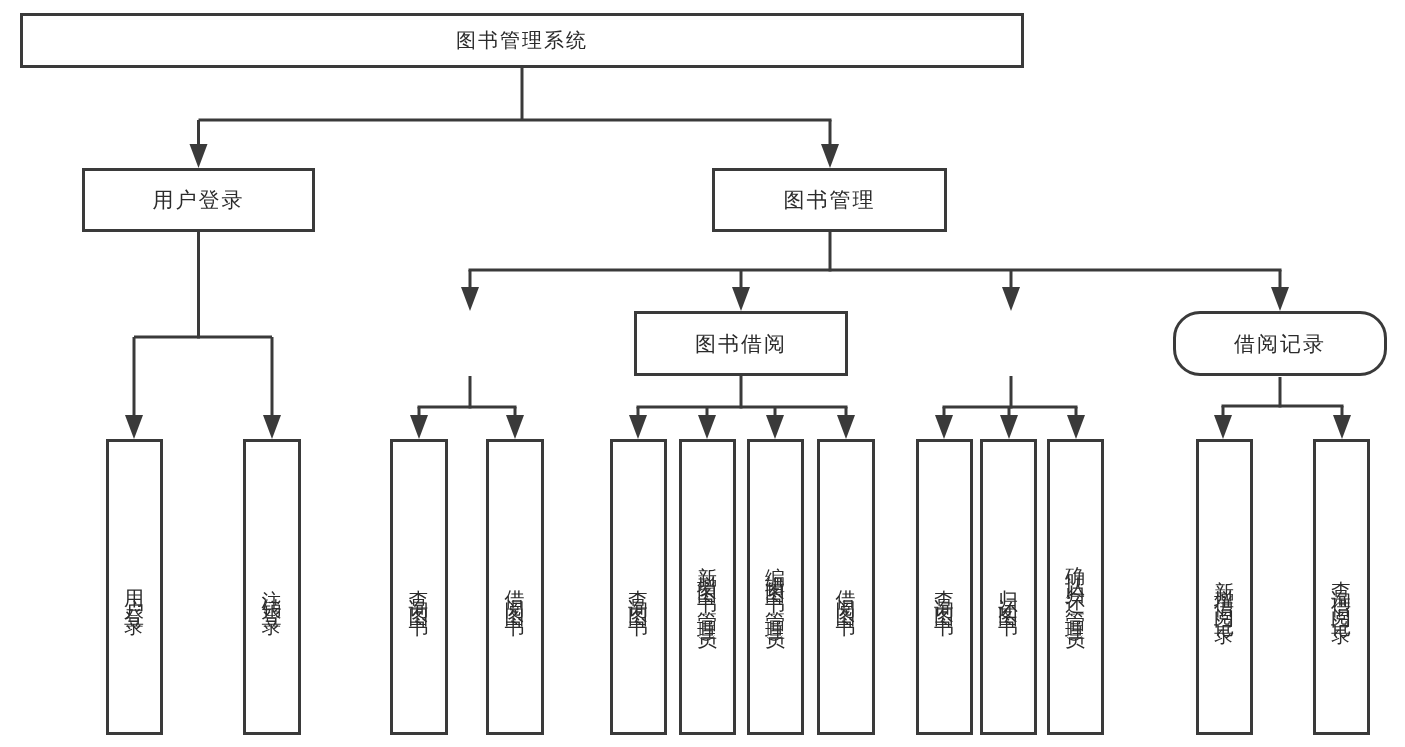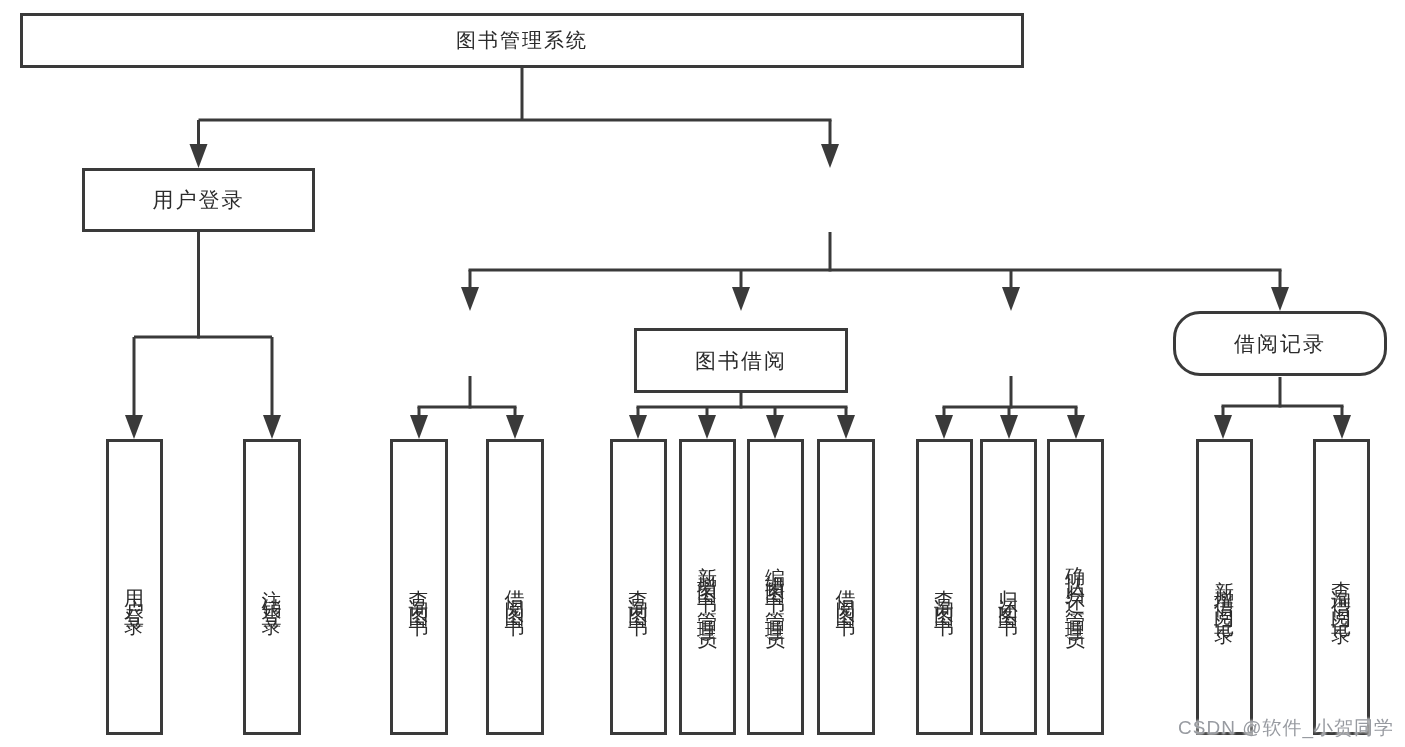--- a/index.html
+++ b/index.html
@@ -96,22 +96,25 @@
       <polygon points="1333,415 1351,415 1342,439" stroke="none"></polygon>
   </svg>
 
   <div class="node hnode root" style="left:20px; top:13px; width:1004px; height:55px;">
     <span class="lbl">图书管理系统</span>
   </div>
 
   <div class="node hnode" style="left:82px; top:168px; width:233px; height:64px;">
     <span class="lbl">用户登录</span>
   </div>
+  <div class="node hnode" style="left:712px; top:168px; width:235px; height:64px;">
+    <span class="lbl">图书管理</span>
+  </div>
 
-  <div class="node hnode" style="left:634px; top:311px; width:214px; height:65px;margin-top:17px;">
+  <div class="node hnode" style="left:634px; top:311px; width:214px; height:65px;">
     <span class="lbl">图书借阅</span>
   </div>
   <div class="node hnode" style="left:1173px; top:311px; width:214px; height:65px;border-radius:27px;">
     <span class="lbl">借阅记录</span>
   </div>
 
   <div class="node leaf" style="left:106px; top:439px; width:57px; height:296px;">
     <span class="lbl">用户登录</span>
   </div>
   <div class="node leaf" style="left:243px; top:439px; width:58px; height:296px;">
@@ -148,15 +151,14 @@
     <span class="lbl">确认归还（管理员）</span>
   </div>
 
   <div class="node leaf" style="left:1196px; top:439px; width:57px; height:296px;">
     <span class="lbl">新增借阅记录</span>
   </div>
   <div class="node leaf" style="left:1313px; top:439px; width:57px; height:296px;">
     <span class="lbl">查询借阅记录</span>
   </div>
 
-  <div class="watermark">CSDN @软件_小贺同学</div>
 
 </div>
 
 </body></html>

